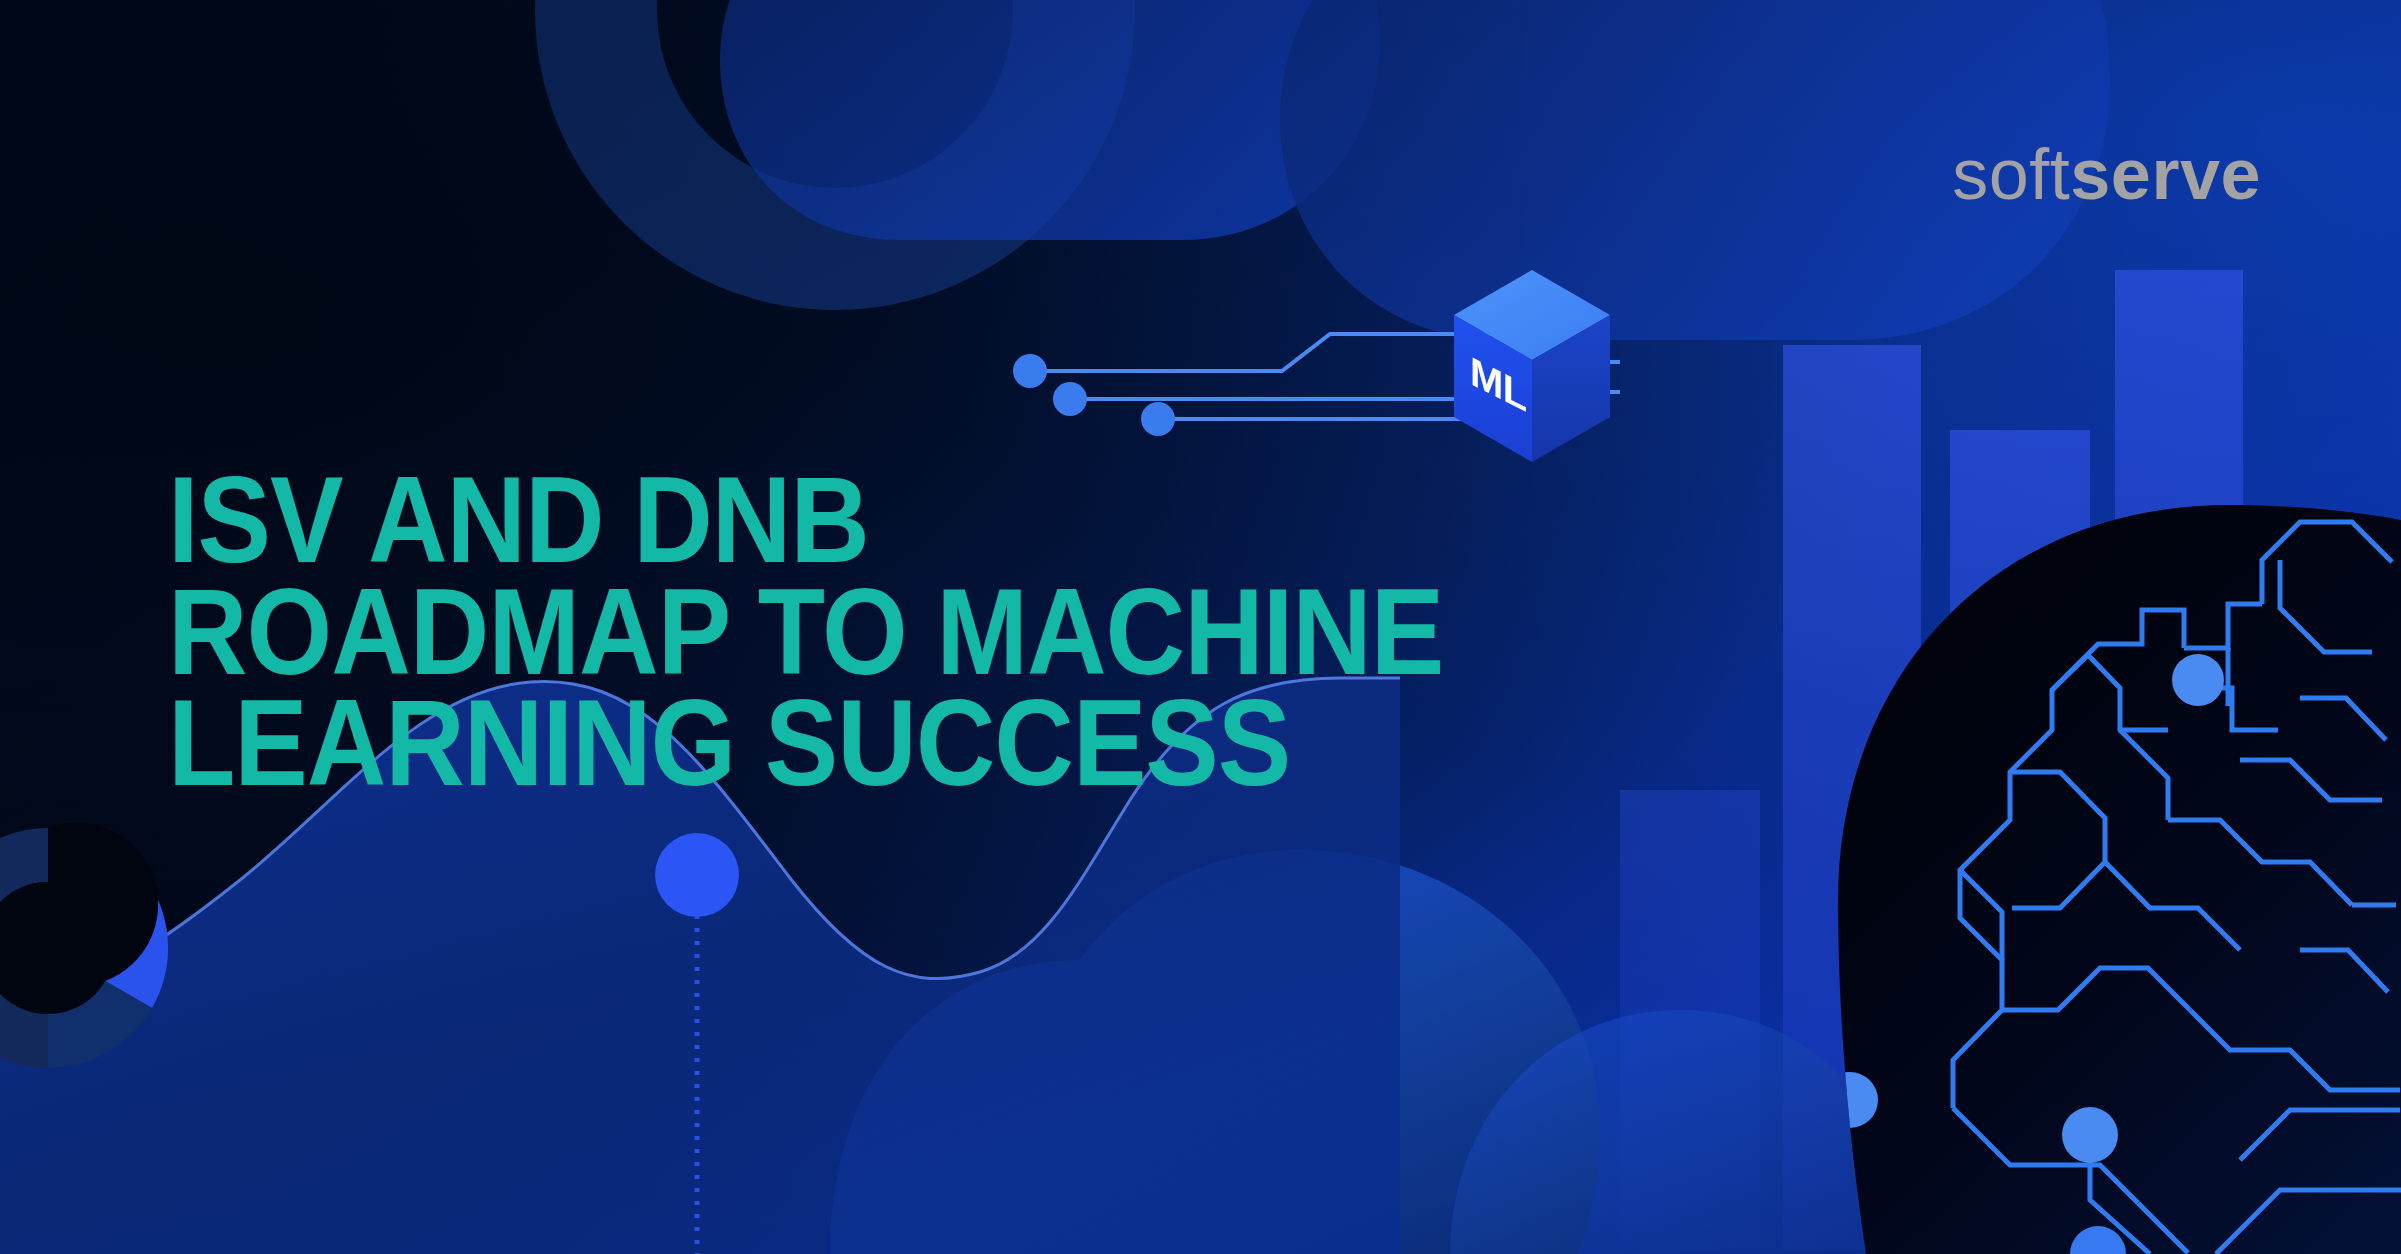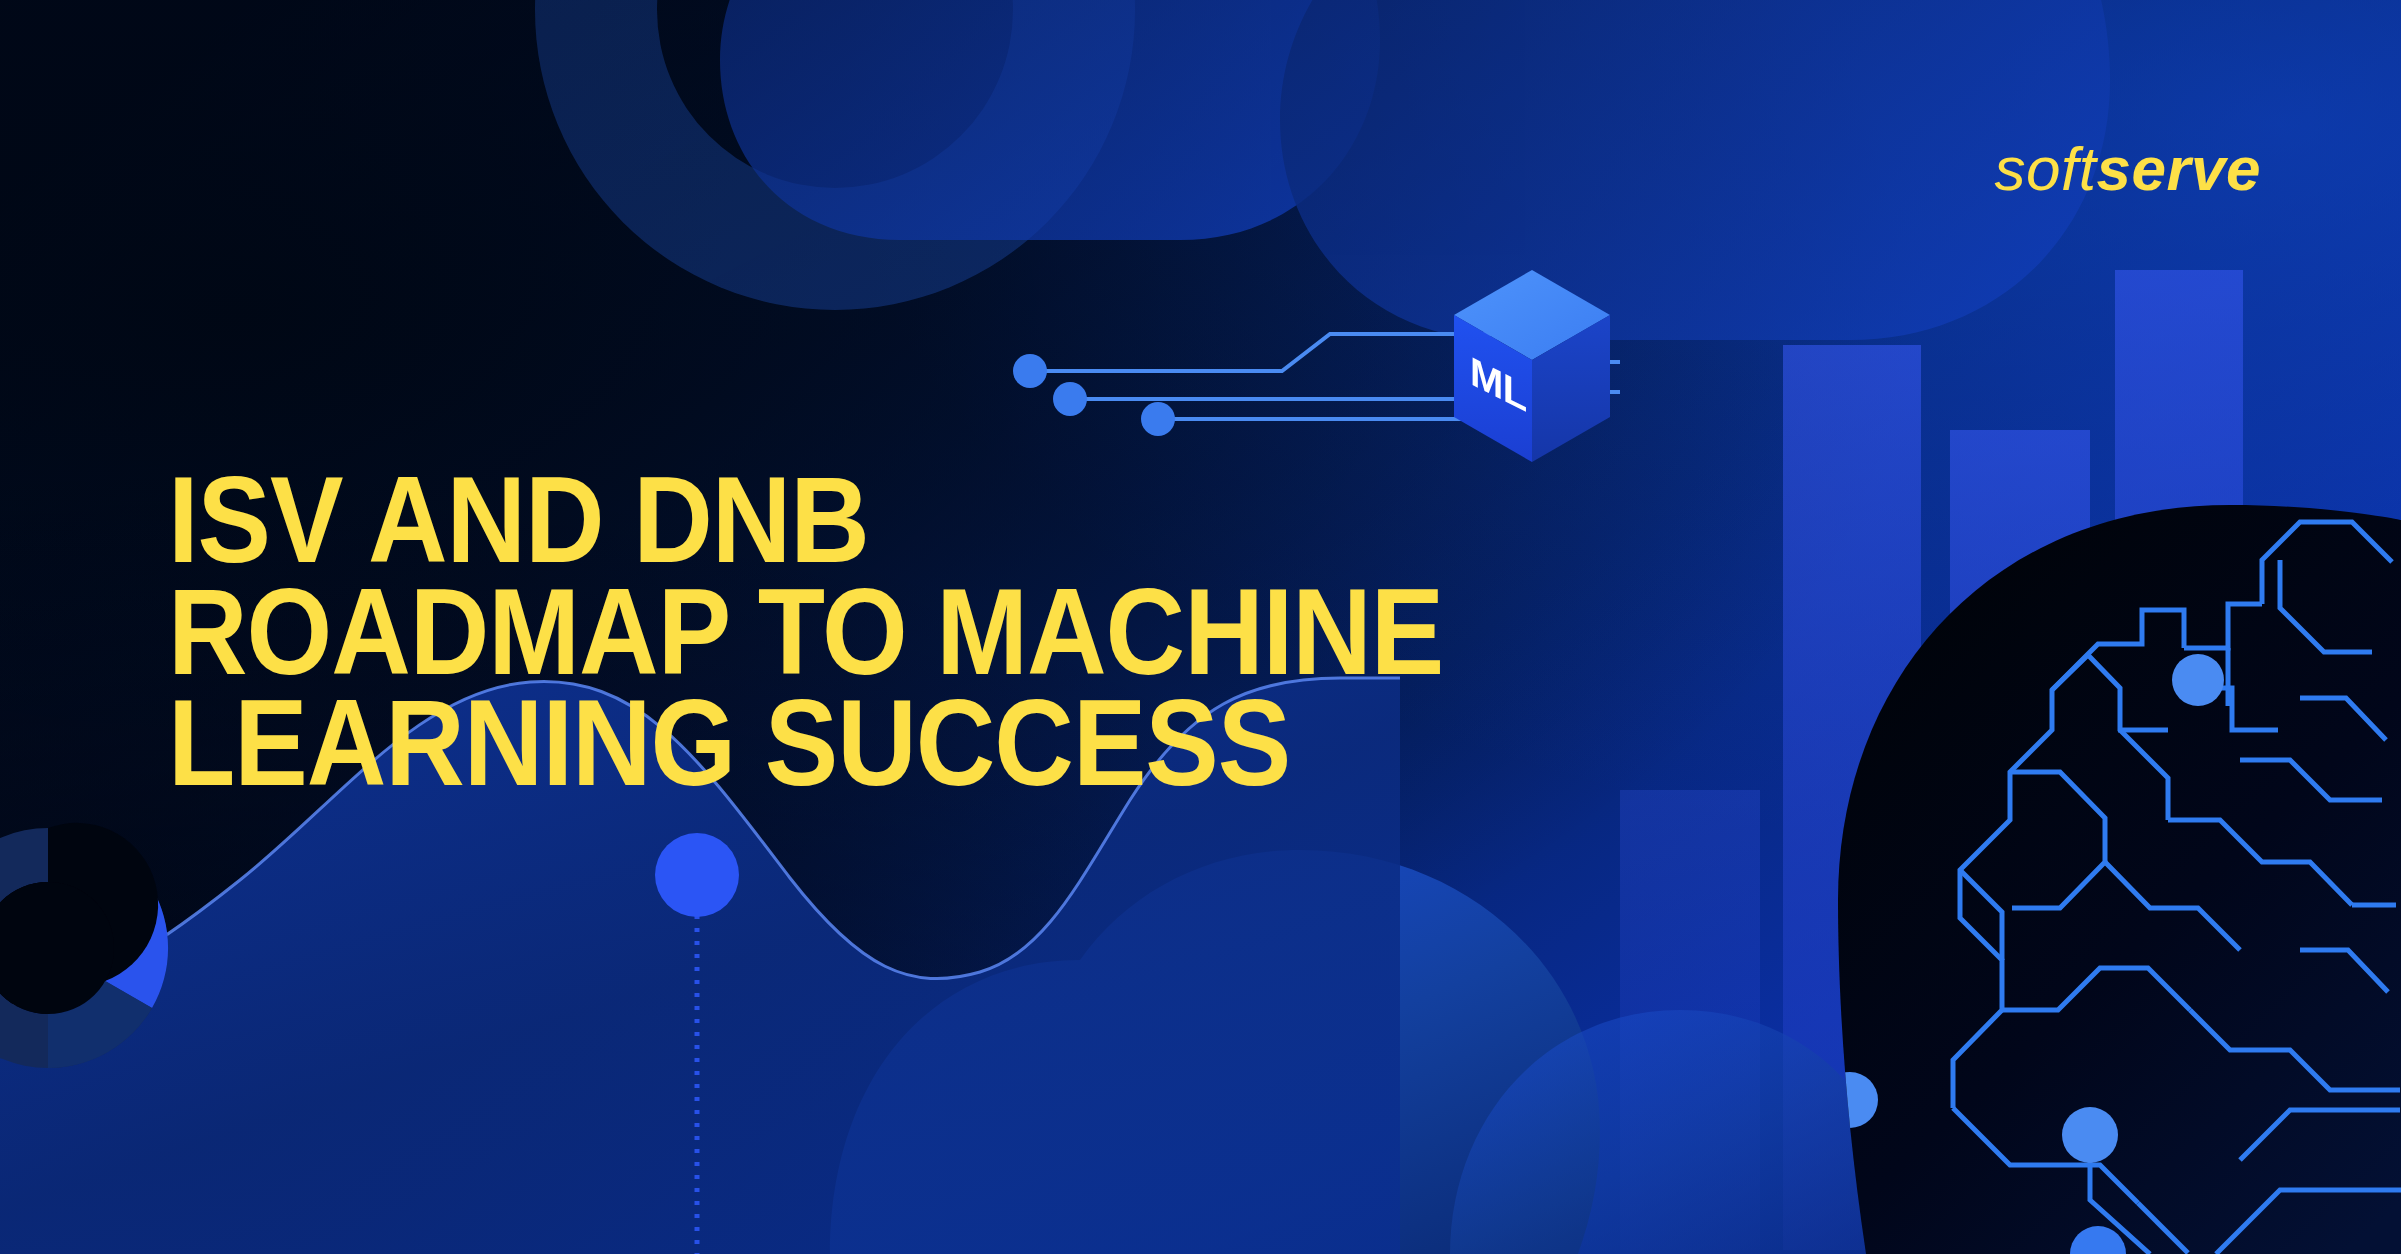--- a/index.html
+++ b/index.html
@@ -46,36 +46,35 @@
     color: #ffffff;
     transform: skewY(26.5deg);
     pointer-events: none;
     line-height: 1;
   }
   .logo {
     position: absolute;
     z-index: 20;
     right: 140px;
     top: 138px;
-    font-size: 62px;
+    font-size: 72px;
     line-height: 1;
-    color: #fde047;
+    color: #a3a3a3;
     letter-spacing: 0.5px;
     white-space: nowrap;
-    font-style: italic;
   }
   .logo .soft { font-weight: 300; }
   .logo .serve { font-weight: 700; }
   .headline {
     position: absolute;
     z-index: 20;
     left: 168px;
     top: 464px;
     width: 1620px;
-    color: #fde047;
+    color: #14b8a6;
   }
   .headline .line {
     font-family: "Liberation Sans Narrow", "Liberation Sans", sans-serif;
     font-weight: 700;
     font-size: 104px;
     line-height: 0.92;
     letter-spacing: -1px;
     text-transform: uppercase;
     transform: scaleX(1.06) scaleY(1.18);
     transform-origin: left top;

